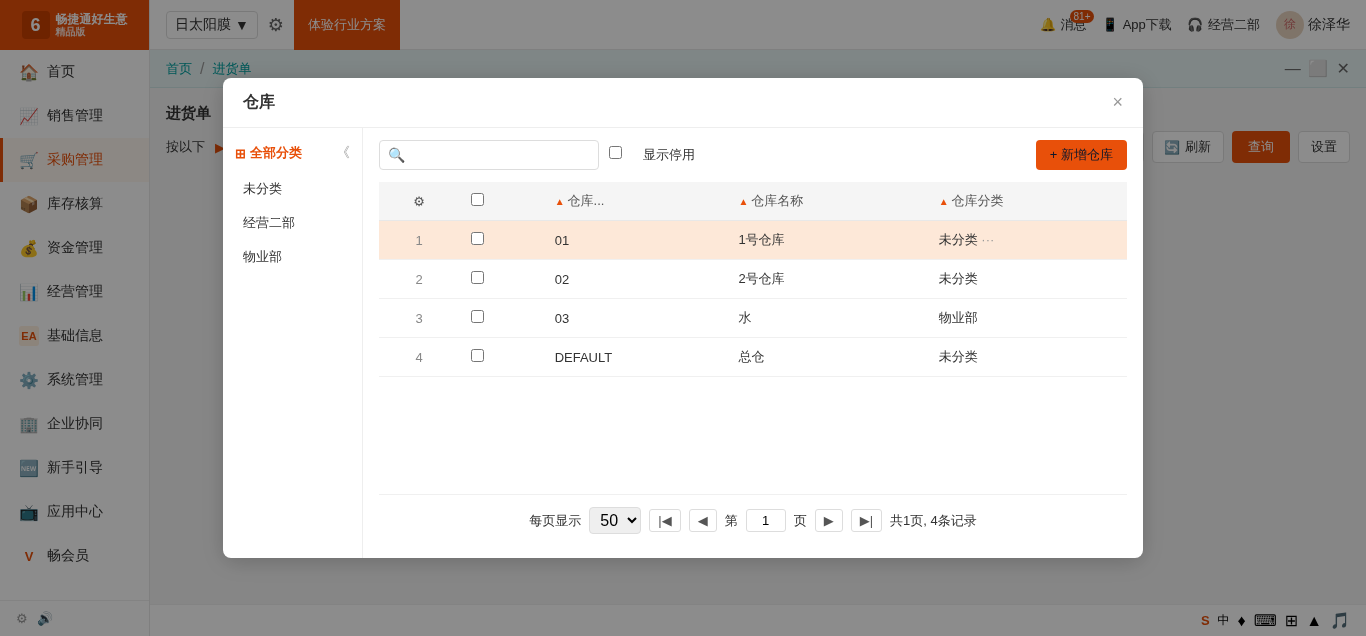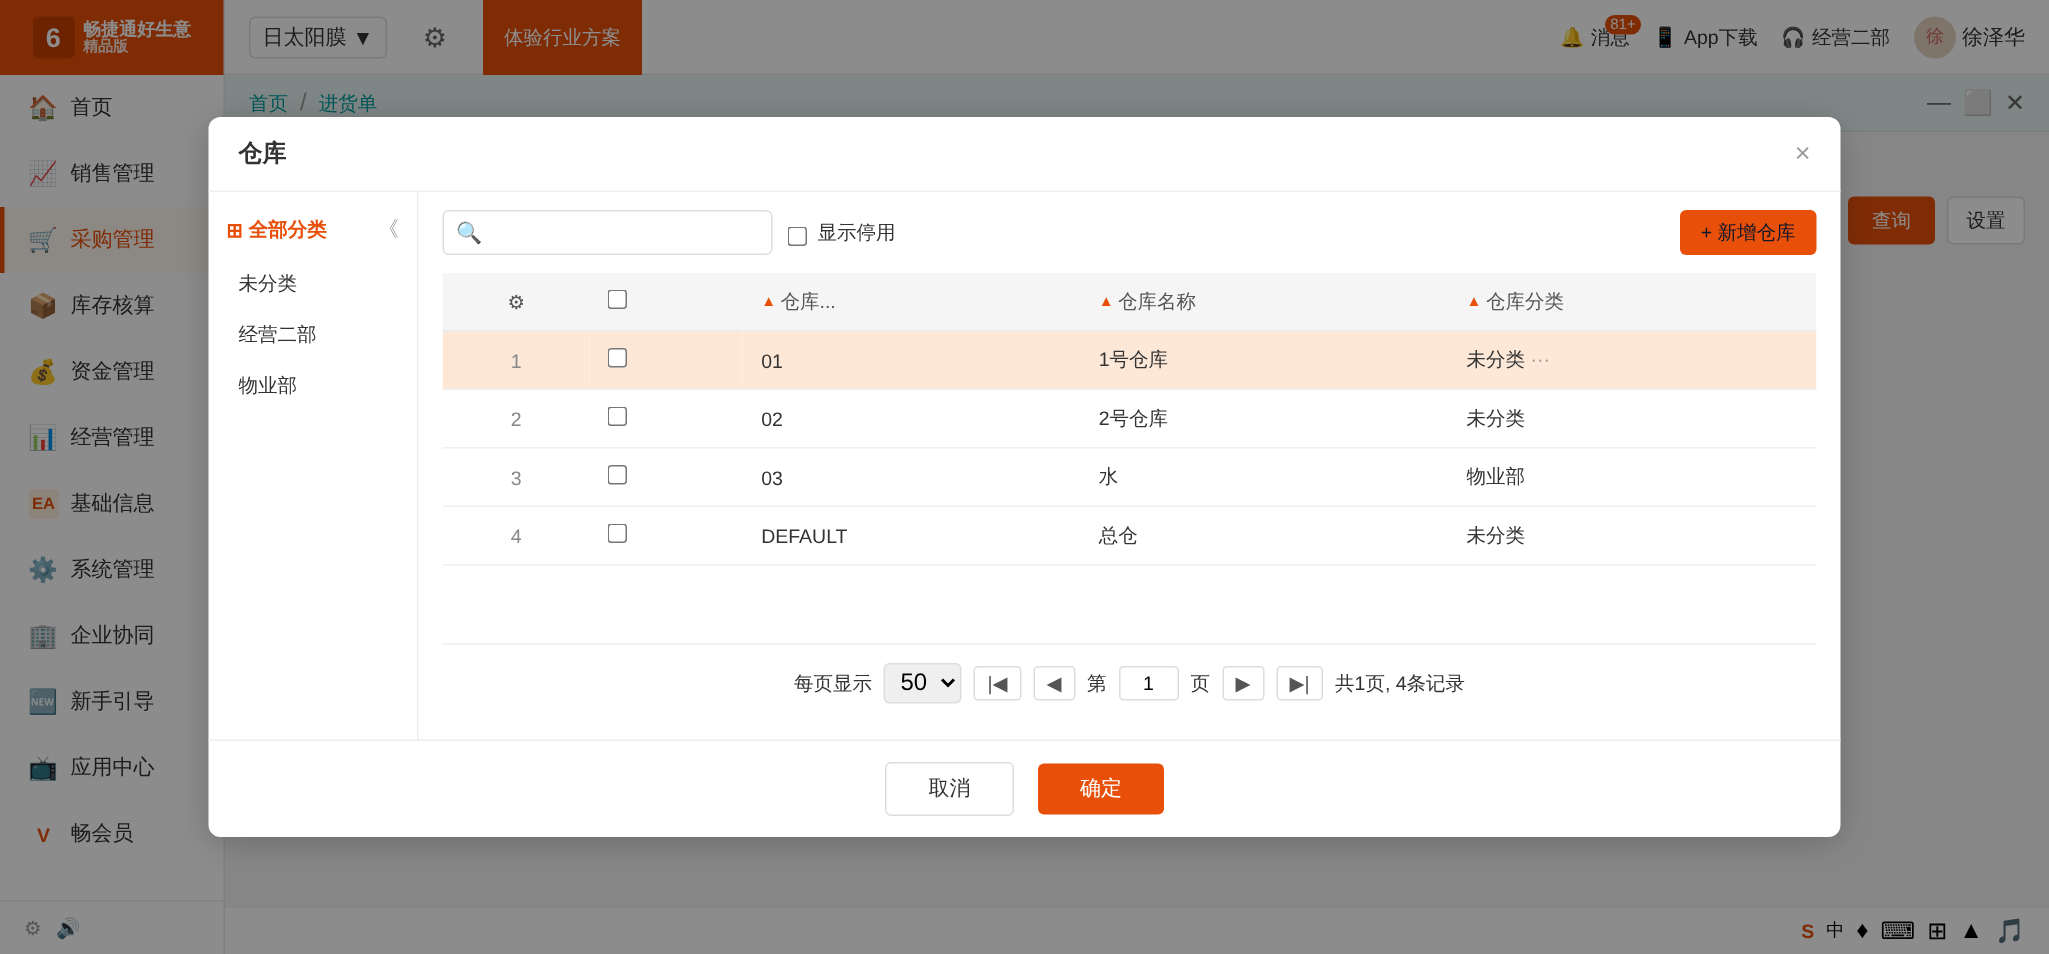--- a/index.html
+++ b/index.html
@@ -51,21 +51,21 @@
       color: #999; font-size: 13px;
     }
 
     
     .main-area { flex: 1; display: flex; flex-direction: column; height: 636px; }
 
     
     .topbar {
       height: 50px; background: #fff;
       display: flex; align-items: center; padding: 0 16px;
-      border-bottom: 1px solid #e8e8e8; gap: 24px;
+      border-bottom: 1px solid #e8e8e8; gap: 10px;
     }
     .topbar-store {
       display: flex; align-items: center; gap: 4px;
       font-size: 14px; color: #333; cursor: pointer;
       padding: 4px 8px; border: 1px solid #ddd; border-radius: 4px;
     }
     .topbar-gear { font-size: 18px; color: #666; cursor: pointer; }
     .topbar-trial {
       background: #e8500a; color: #fff; border: none;
       padding: 21px 14px; border-radius: 4px; cursor: pointer; font-size: 13px;
@@ -93,21 +93,21 @@
     .btn-default { background: #fff; color: #333; border: 1px solid #ddd; padding: 6px 12px; border-radius: 4px; cursor: pointer; font-size: 13px; display: flex; align-items: center; gap: 4px; }
 
     
     .modal-overlay {
       position: fixed; top: 0; left: 0; width: 100%; height: 100%;
       background: rgba(0,0,0,0.45); z-index: 100;
       display: flex; align-items: center; justify-content: center;
     }
     .modal {
       background: #fff; border-radius: 8px;
-      width: 1088px; min-height: 480px;
+      width: 920px; min-height: 480px;
       box-shadow: 0 4px 24px rgba(0,0,0,0.2);
       display: flex; flex-direction: column;
     }
     .modal-header {
       display: flex; align-items: center; justify-content: space-between;
       padding: 14px 20px; border-bottom: 1px solid #eee;
     }
     .modal-title { font-size: 16px; font-weight: bold; color: #333; }
     .modal-close { background: none; border: none; font-size: 18px; color: #999; cursor: pointer; }
     .modal-body { display: flex; flex: 1; }
@@ -136,21 +136,21 @@
     .search-box {
       display: flex; align-items: center;
       border: 1px solid #ddd; border-radius: 4px; overflow: hidden;
       width: 220px;
     }
     .search-input {
       border: none; outline: none; padding: 6px 10px; font-size: 13px; flex: 1;
       color: #333;
     }
     .search-btn { background: none; border: none; padding: 6px 8px; color: #999; cursor: pointer; font-size: 14px; }
-    .checkbox-label { display: flex; align-items: flex-end; gap: 7px; font-size: 13px; color: #333; cursor: pointer; }
+    .checkbox-label { display: flex; align-items: flex-start; gap: 21px; font-size: 13px; color: #333; cursor: pointer; }
     .add-btn {
       margin-left: auto; background: #e8500a; color: #0f172a; border: none;
       padding: 6px 14px; border-radius: 4px; cursor: pointer; font-size: 13px;
     }
 
     
     .modal-table { width: 100%; border-collapse: collapse; font-size: 13px; }
     .modal-table th {
       background: #f5f5f5; padding: 10px 12px; text-align: left;
       border-bottom: 1px solid #e8e8e8; color: #555; font-weight: 500;
@@ -446,24 +446,20 @@
               <span>第</span>
               <input class="page-input" type="text" value="1" style="">
               <span>页</span>
               <button class="page-btn">▶</button>
               <button class="page-btn">▶|</button>
               <span>共1页, 4条记录</span>
             </div>
           </div>
         </div>
 
-        <div class="modal-footer">
-          <button class="btn-cancel">取消</button>
-          <button class="btn-confirm">确定</button>
-        </div>
       </div>
     </div>
   </div>
 
   <div class="statusbar">
     <div class="statusbar-icons">
       <span style="font-size:13px;color:#e8500a;font-weight:bold;">S</span>
       <span style="font-size:12px;">中</span>
       <span>♦</span>
       <span>⌨</span>

